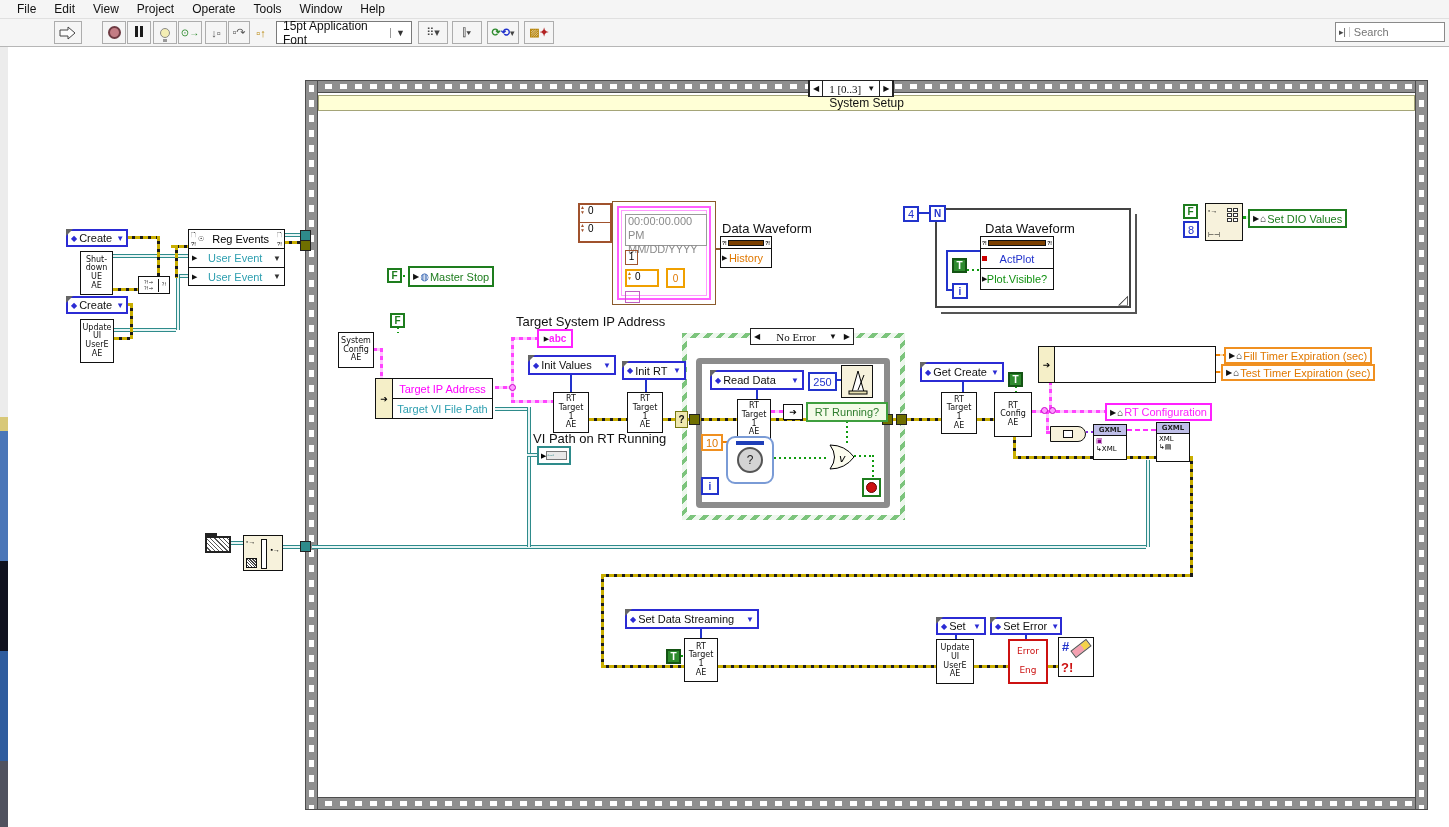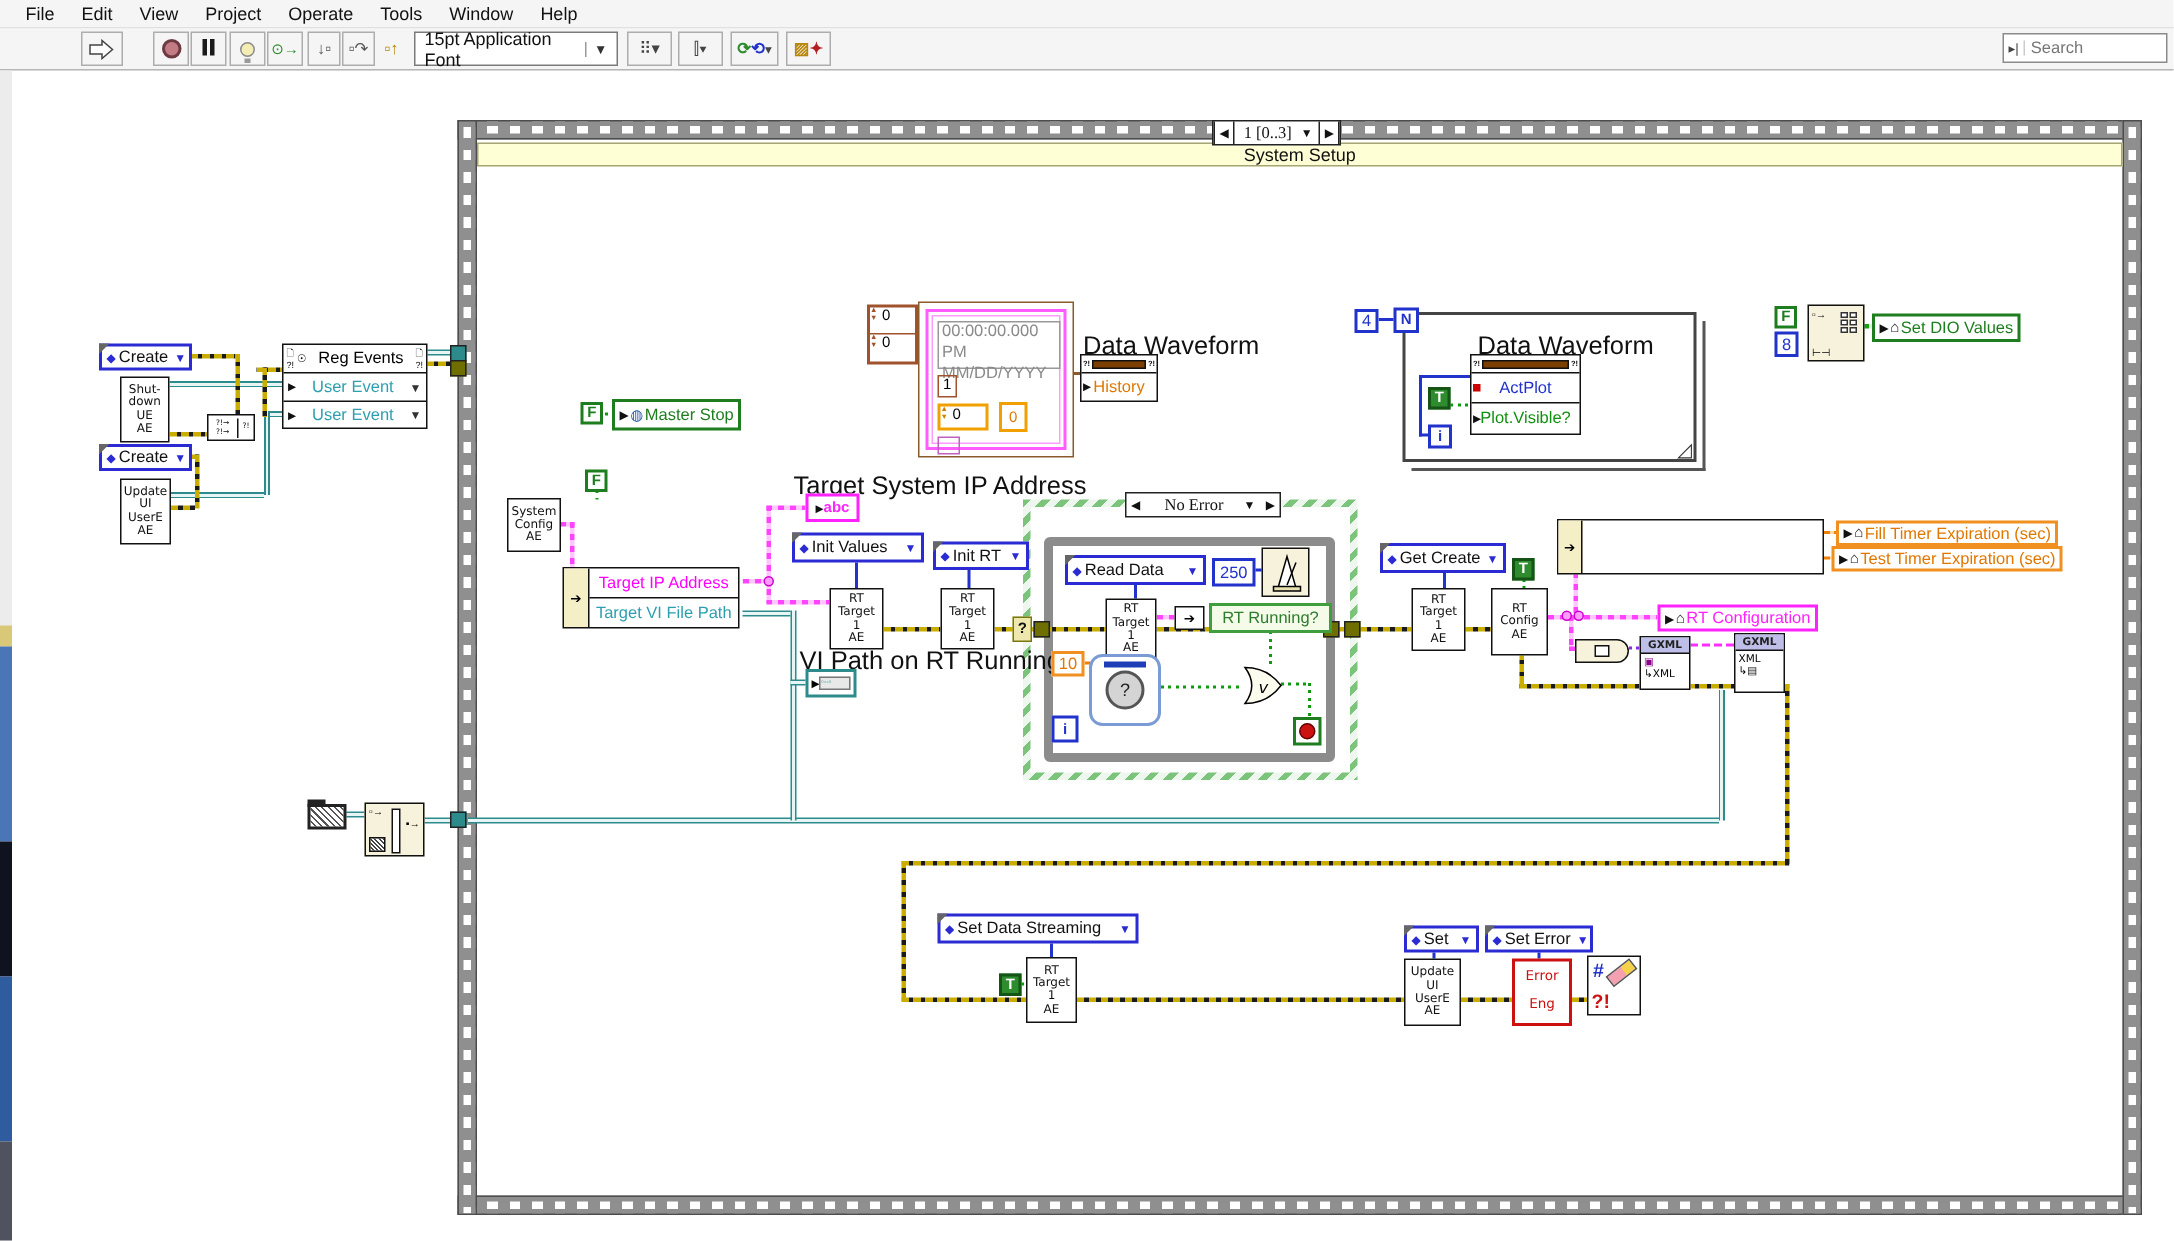--- a/index.html
+++ b/index.html
@@ -102,21 +102,21 @@
 .boolF{ position:absolute; width:15px; height:15px; background:#fff; border:2px solid #1E7D1E;
   color:#1E7D1E; font-weight:bold; font-size:10px; display:flex; align-items:center; justify-content:center;}
 .boolT{ position:absolute; width:15px; height:15px; background:#2E8B2E; border:2px solid #145414;
   color:#fff; font-weight:bold; font-size:10px; display:flex; align-items:center; justify-content:center;}
 .nconst{ position:absolute; background:#fff; border:2px solid #2233CC; color:#2233CC;
   font-size:11px; display:flex; align-items:center; justify-content:center;}
 .oconst{ position:absolute; background:#fff; border:2px solid #F09020; color:#E07800;
   font-size:11px; display:flex; align-items:center; justify-content:center;}
 .term{ position:absolute; background:#fff; border:2px solid #2233CC; color:#2233CC; font-weight:bold;
   font-size:10px; display:flex; align-items:center; justify-content:center;}
-.label{ position:absolute; font-size:17px; color:#111; white-space:nowrap;}
+.label{ position:absolute; font-size:13px; color:#111; white-space:nowrap;}
 .prop{ position:absolute; background:#fff; border:1px solid #111;}
 .prop .hd{ height:12px; border-bottom:1px solid #111; display:flex; align-items:center; justify-content:space-between; padding:0 1px;}
 .prop .hd .qq{ font-size:5px; font-weight:bold;}
 .prop .hd .bar{ height:6px; flex:1; margin:0 1px; background:#7B3F00; border:1px solid #111;}
 .prop .row{ display:flex; align-items:center; justify-content:center; font-size:11px; position:relative;}
 .unb{ position:absolute; border:1px solid #111; display:flex; background:#fff;}
 .unb .strip{ width:17px; background:#F5EFC8; border-right:1px solid #111; display:flex; align-items:center; justify-content:center; font-size:9px;}
 .unb .rows{ flex:1; display:flex; flex-direction:column;}
 .unb .rows div{ flex:1; display:flex; align-items:center; justify-content:center; font-size:11px; border-bottom:1px solid #111;}
 .unb .rows div:last-child{ border-bottom:none;}
@@ -467,21 +467,21 @@
 AE</div>
   <div class="unb" style="left:375px; top:378px; width:118px; height:41px;">
     <div class="strip">
         <span>➔</span>
       </div>
     <div class="rows">
       <div style="color:#FF00FF;">Target IP Address</div>
       <div style="color:#2E9FB0;">Target VI File Path</div>
     </div>
   </div>
-  <span class="label" style="left:529px; top:314px;">Target System IP Address</span>
+  <span class="label" style="left:516px; top:314px;">Target System IP Address</span>
   <div class="abs" style="left:537px; top:329px; width:36px; height:19px; border:2px solid #FF22FF; background:#fff; display:flex; align-items:center; justify-content:center;">
     <span style="font-size:7px; color:#111;">▶</span>
     <span style="font-size:10px; font-weight:bold; color:#FF22FF;">abc</span>
   </div>
   <div class="lv-dd" style="left:528px; top:355px; width:88px; height:20px;">
     <span class="g">◆</span>
     <span>Init Values</span>
     <span class="c">▼</span>
   </div>
   <div class="lv-dd" style="left:622px; top:361px; width:64px; height:19px;">

